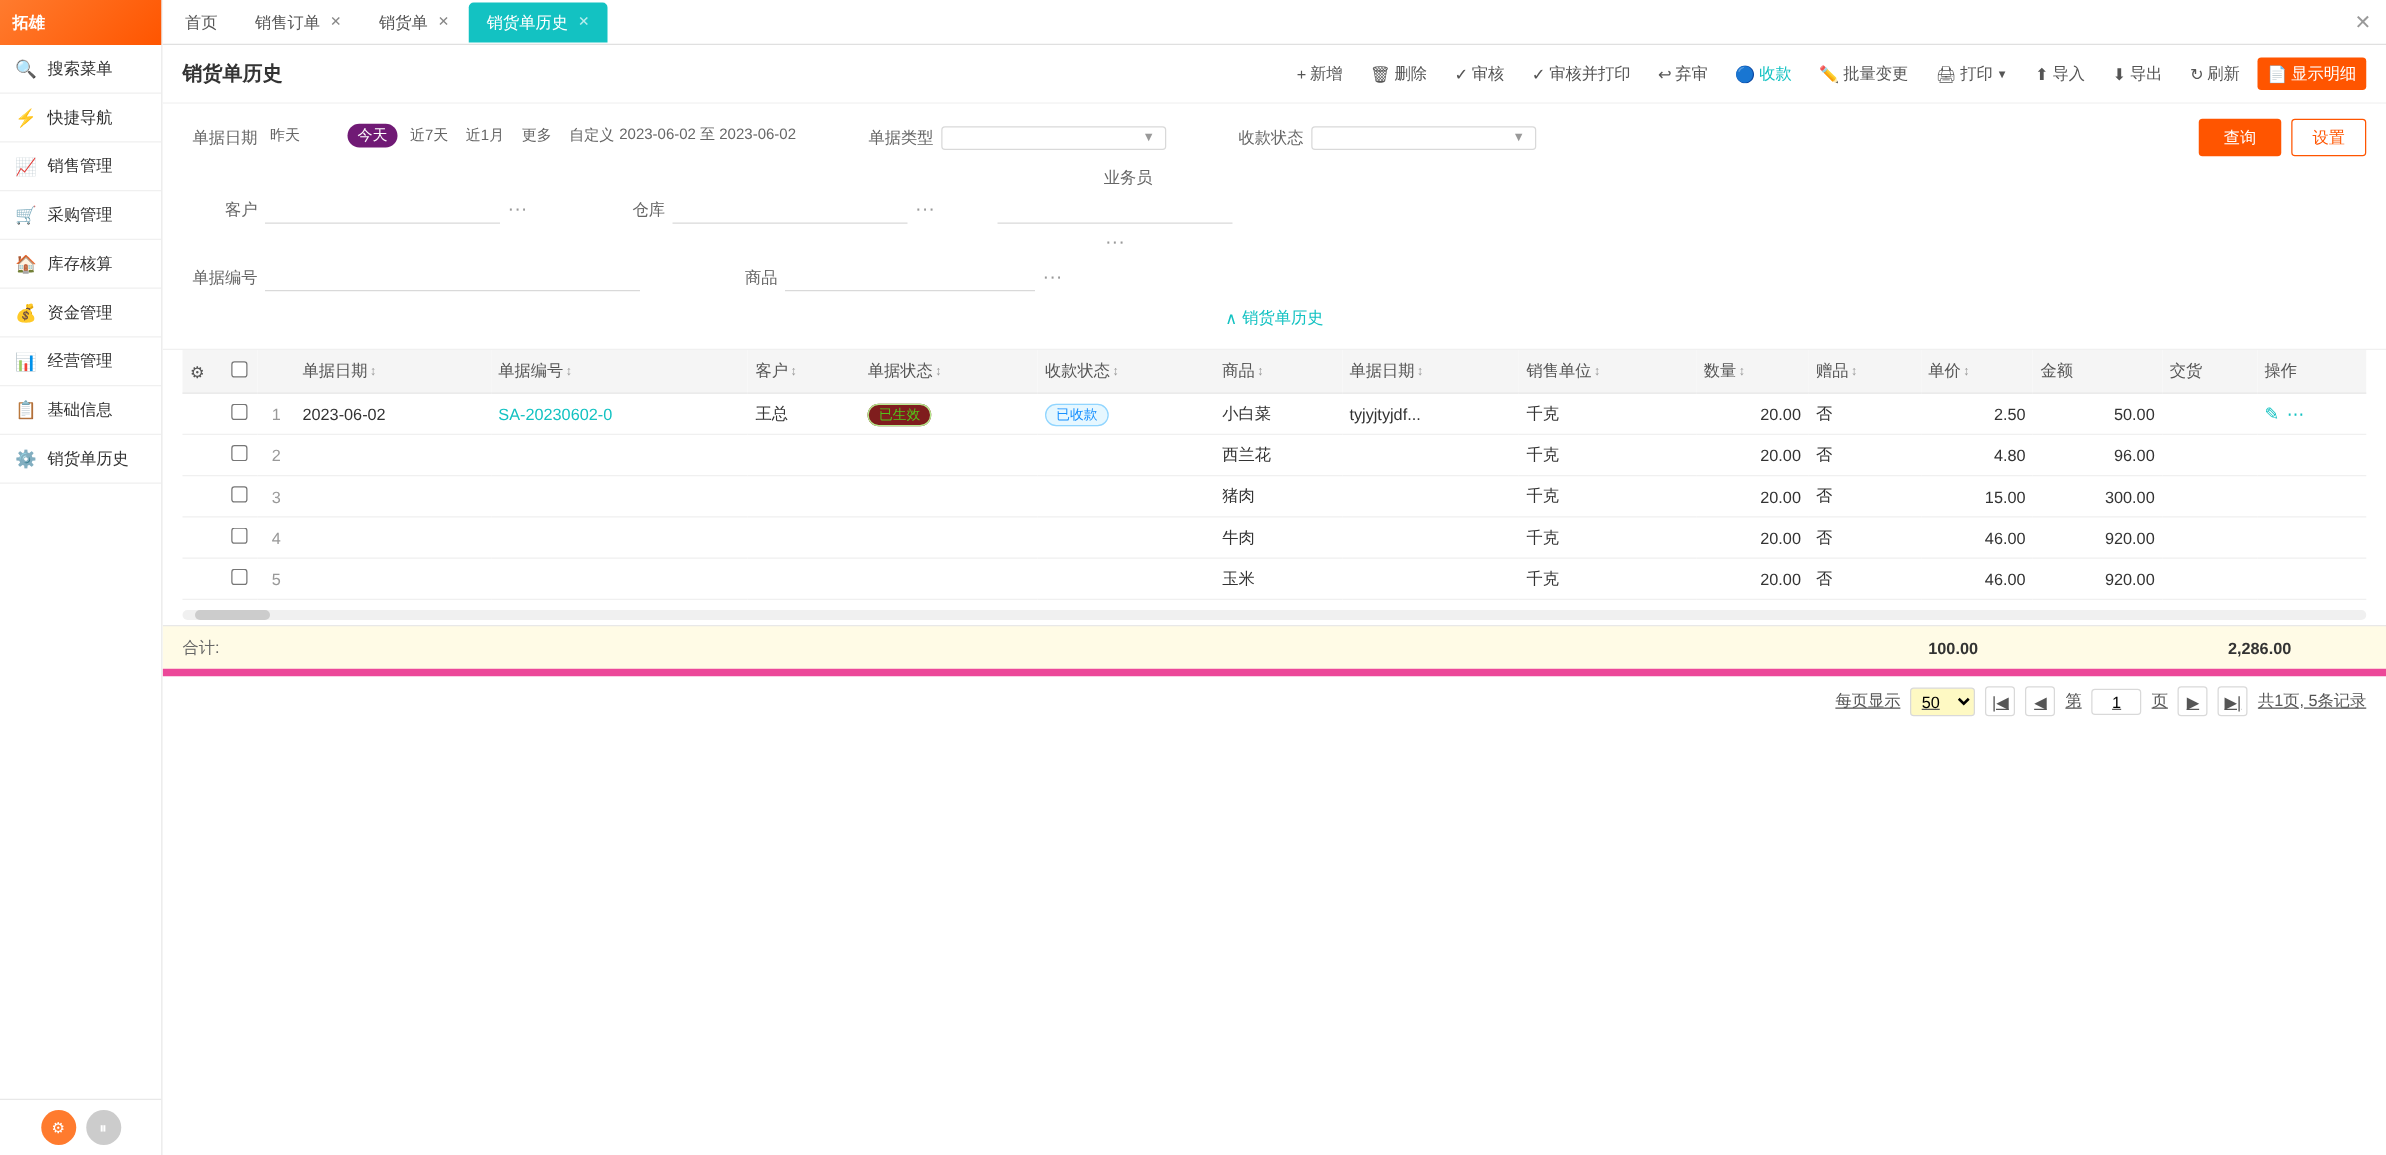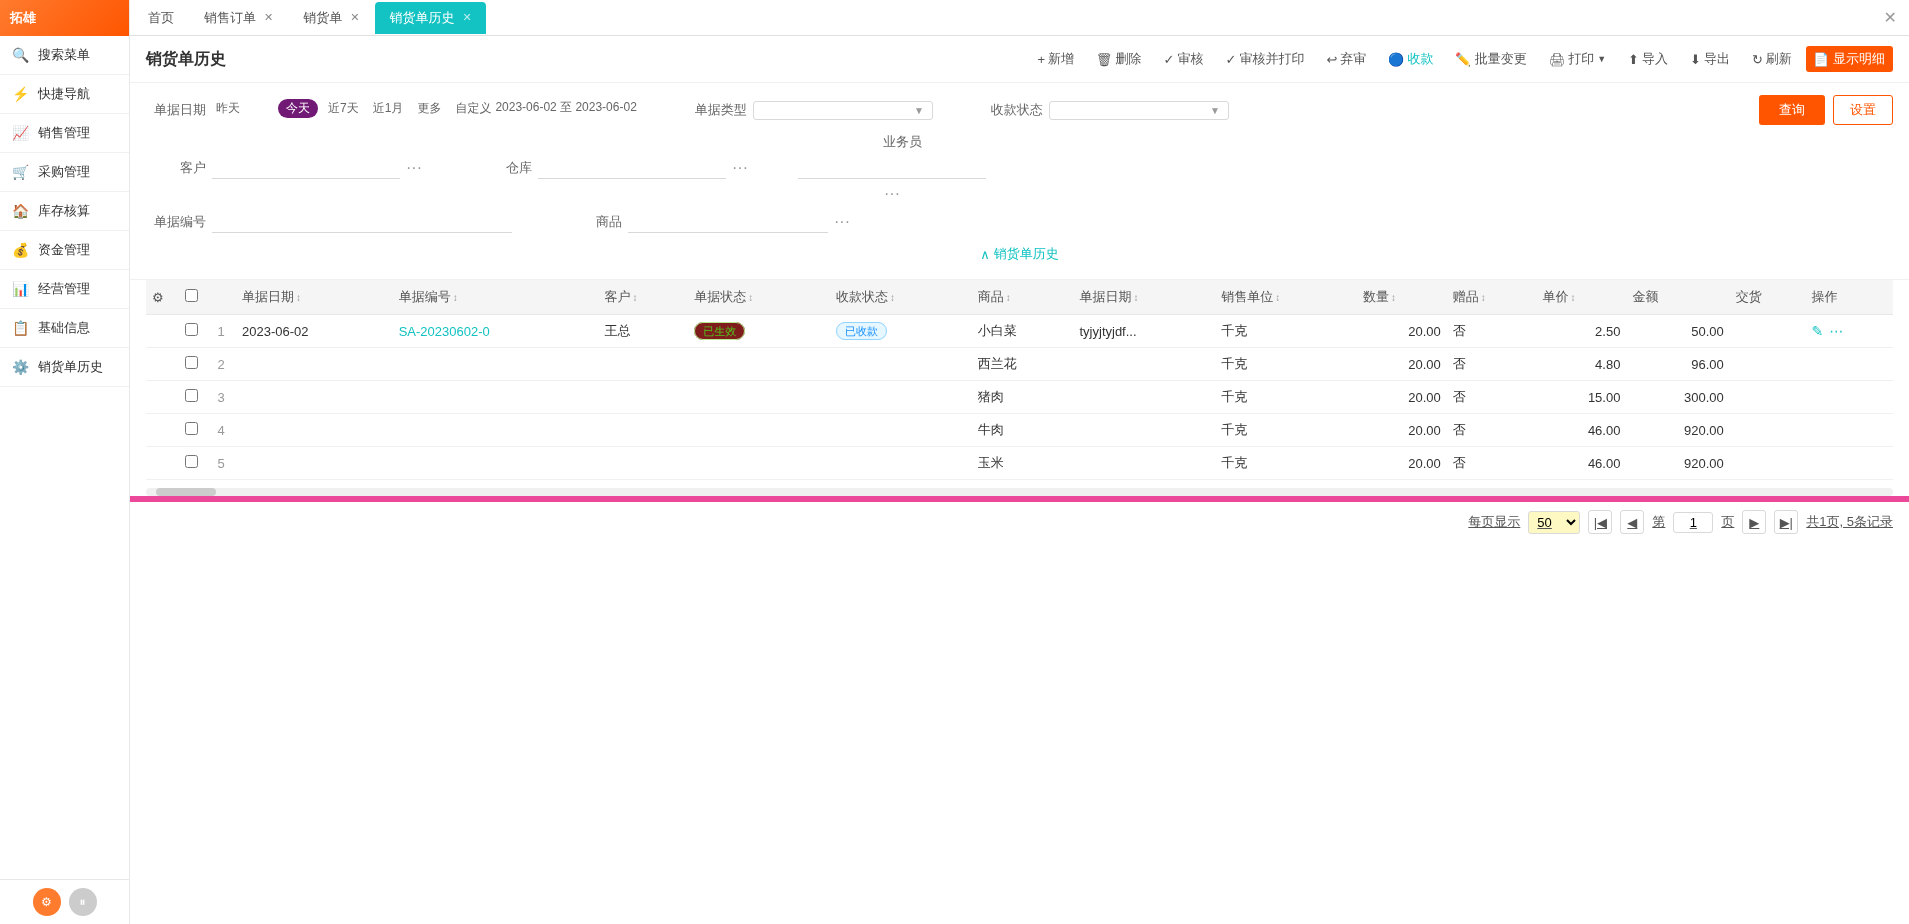--- a/index.html
+++ b/index.html
@@ -761,20 +761,26 @@
       <td></td>
     </tr>
           </tbody>
       </table>
     </div>
 
     <div class="scrollbar-area">
       <div class="scrollbar-thumb"></div>
     </div>
 
+    <div class="table-footer">
+      <span class="footer-total-label">合计:</span>
+      <span style="flex:1"></span>
+      <span class="footer-sum" style="margin-right:200px;">100.00</span>
+      <span class="footer-sum" style="margin-right:60px;">2,286.00</span>
+    </div>
 
     <div class="pagination">
       <span>每页显示</span>
       <select class="page-size-select">
         <option>50</option>
         <option>10</option>
         <option>20</option>
         <option>100</option>
       </select>
       <div class="page-btn">|◀</div>

